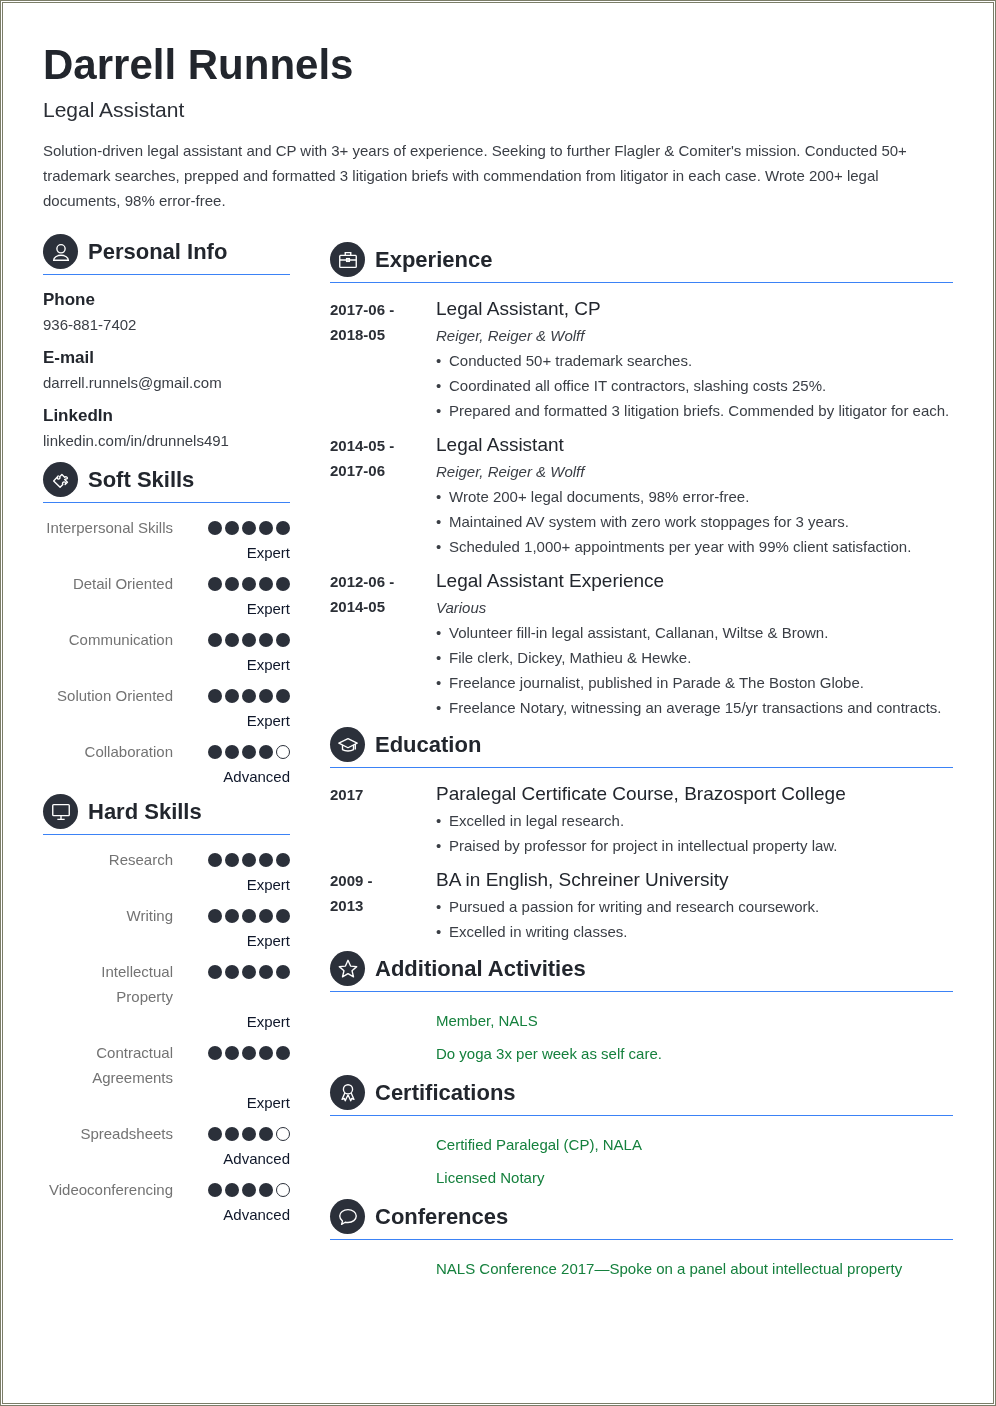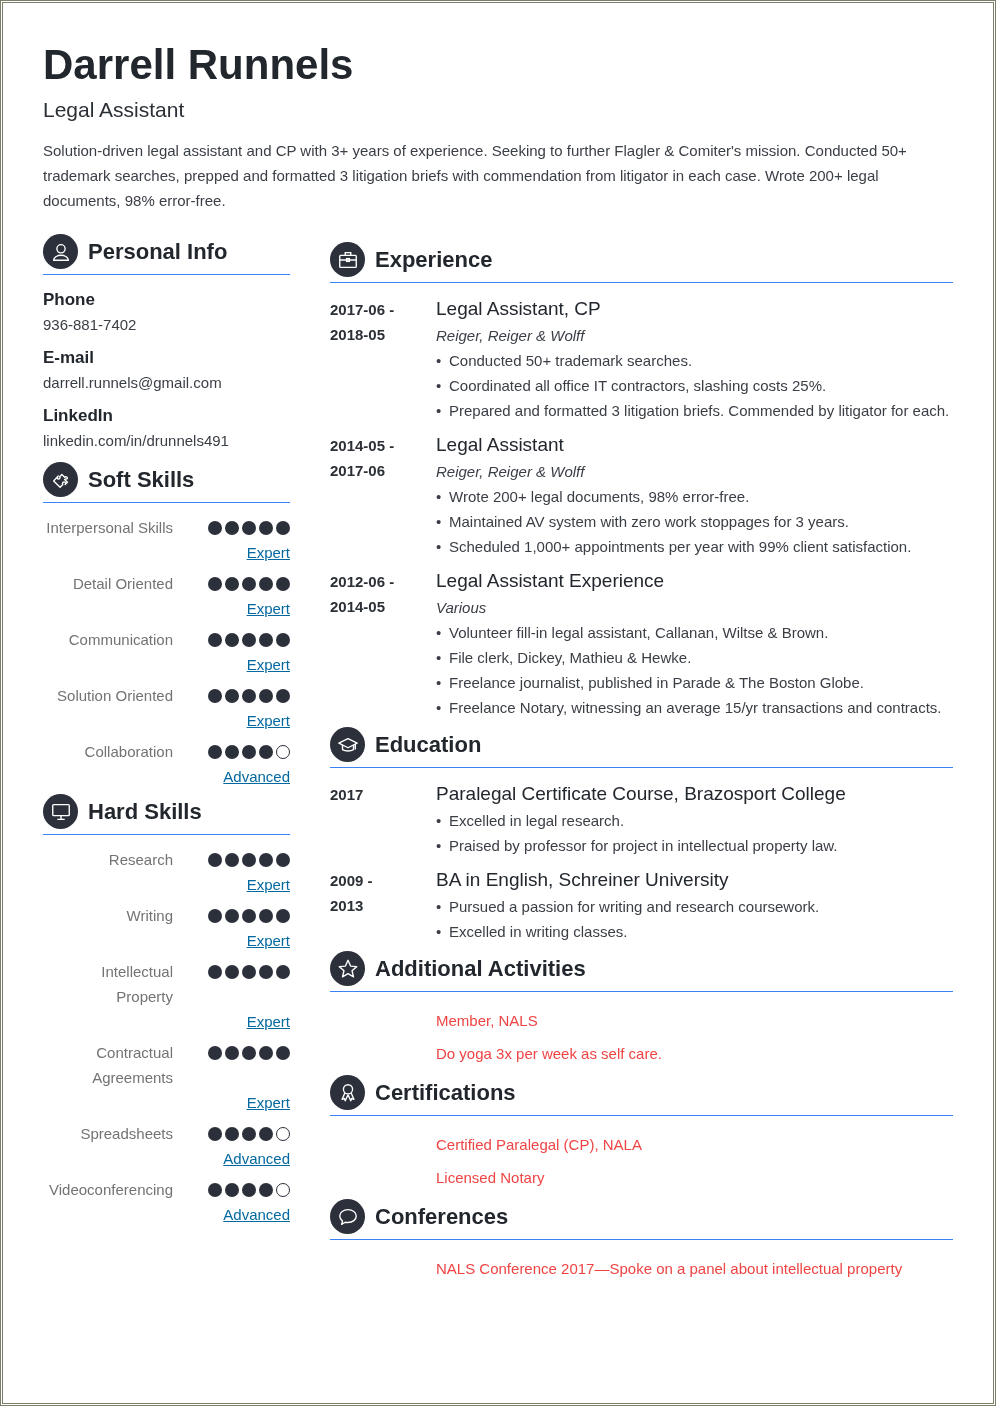--- a/index.html
+++ b/index.html
@@ -17,31 +17,31 @@
   .sec-head .ic { width: 35px; height: 35px; border-radius: 50%; background: #2b303a; display: flex; align-items: center; justify-content: center; margin-right: 10px; margin-top: -6px; }
   .sec-head .ic svg { width: 22px; height: 22px; }
   .sec-title { font-size: 22px; font-weight: bold; color: #22262d; margin-top: -6px; }
   .pi-label { font-size: 17px; font-weight: bold; color: #22262d; line-height: 25px; }
   .pi-value { font-size: 15px; color: #3a3e45; line-height: 25px; margin-bottom: 8px; }
   .skill { position: relative; margin-bottom: 6px; }
   .skill-name { font-size: 15px; line-height: 25px; width: 130px; color: #737373; text-align: right; }
   .dots { position: absolute; right: 0; top: 6px; display: flex; gap: 3px; }
   .dot { width: 14px; height: 14px; border-radius: 50%; background: #2b303a; }
   .dot.empty { background: #fff; border: 1px solid #2b303a; }
-  .level { font-size: 15px; text-align: right; line-height: 25px; color: #0369a1; text-decoration: underline; }
+  .level { font-size: 15px; text-align: right; line-height: 25px; color: #0f172a; }
   .entry { display: flex; margin-bottom: 8px; }
   .entry-date { width: 106px; font-size: 15px; font-weight: bold; line-height: 25px; color: #2b2f36; padding-top: 2px; }
   .entry-body { flex: 1; }
   .entry-title { font-size: 19px; font-weight: normal; line-height: 28px; color: #22262d; }
   .entry-org { font-size: 15px; font-style: italic; line-height: 25px; color: #3a3e45; }
   .bullets { list-style: none; }
   .bullets li { font-size: 15px; line-height: 25px; color: #3a3e45; padding-left: 13px; position: relative; }
   .bullets li::before { content: "•"; position: absolute; left: 0; }
   .plain-list { padding-left: 106px; margin-bottom: 6px; }
-  .plain-item { font-size: 15px; line-height: 33px; color: #ef4444; }
+  .plain-item { font-size: 15px; line-height: 33px; color: #15803d; }
 </style>
 </head>
 <body>
 
 <div class="frame"></div>
 
 <div class="page">
   <div class="name">Darrell Runnels</div>
   <div class="role">Legal Assistant</div>
   <div class="summary">Solution-driven legal assistant and CP with 3+ years of experience. Seeking to further Flagler &amp; Comiter's mission. Conducted 50+ trademark searches, prepped and formatted 3 litigation briefs with commendation from litigator in each case. Wrote 200+ legal documents, 98% error-free.</div>

